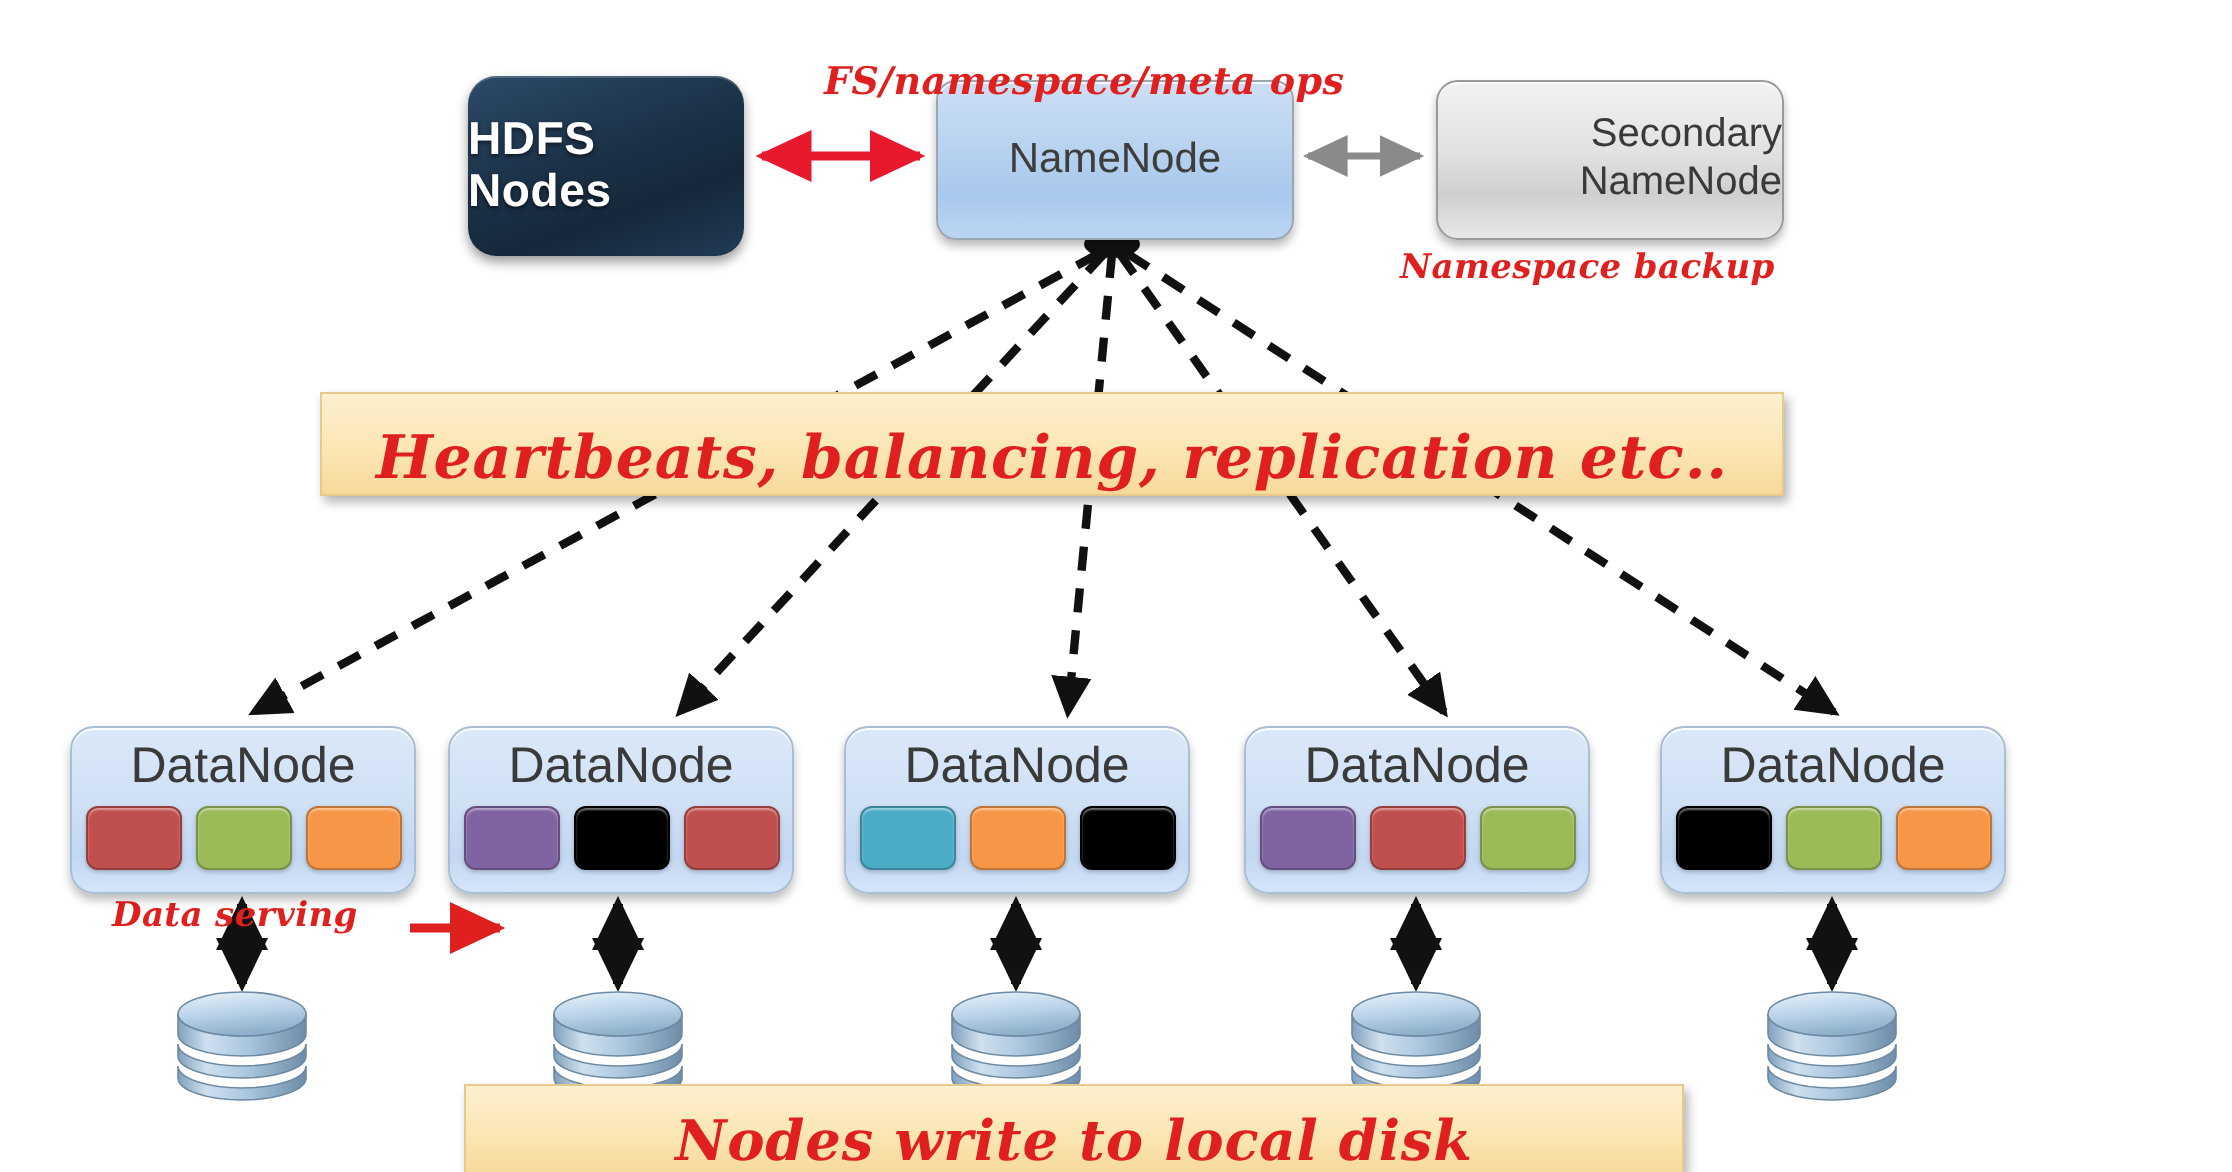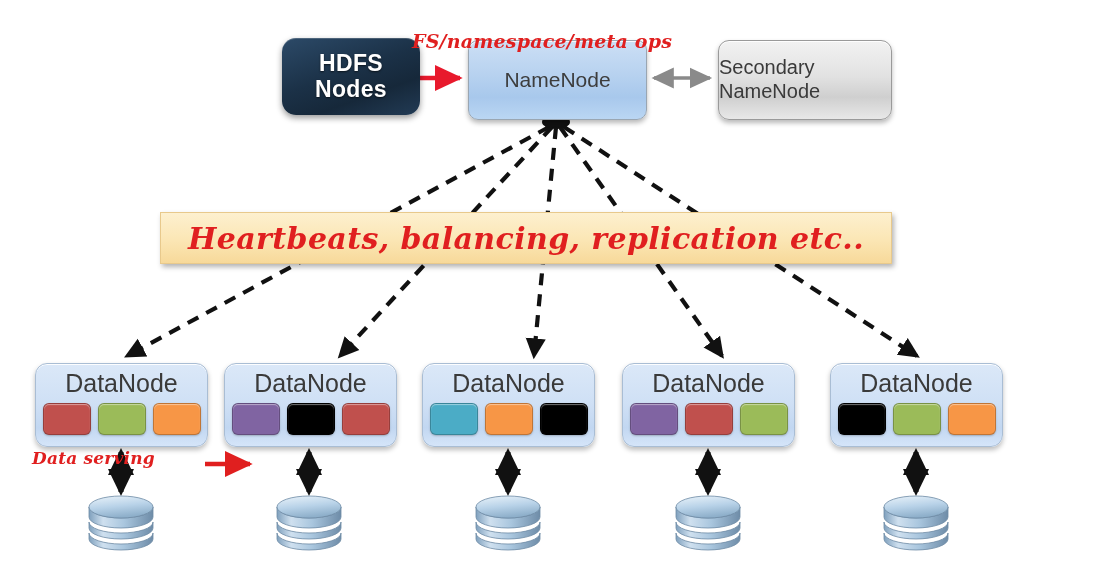--- a/index.html
+++ b/index.html
@@ -16,33 +16,32 @@
     height: 586px;
     background: #ffffff;
     overflow: hidden;
   }
 
   
   .abs { position: absolute; }
 
   
   #hdfs-client {
-    left: 234px; top: 38px; width: 138px; height: 77px;
+    left: 234px; top: 38px; width: 138px; height: 90px;
     border-radius: 14px;
     background: linear-gradient(160deg, #2c4a68 0%, #1b3147 45%, #16283a 70%, #223b55 100%);
     box-shadow: 0 3px 6px rgba(0,0,0,.40), inset 0 1px 0 rgba(255,255,255,.18);
     display: flex; flex-direction: column;
-    align-items: center; justify-content: center;
+    justify-content: center;
     color: #ffffff;
     font-weight: bold;
     font-size: 23px;
     line-height: 1.12;
     letter-spacing: .3px;
     text-shadow: 0 1px 2px rgba(0,0,0,.6);
-    margin-left: 48px;
   }
 
   
   #namenode {
     left: 468px; top: 40px; width: 177px; height: 78px;
     border-radius: 10px;
     border: 1px solid #9aa6b2;
     background: linear-gradient(180deg, #ccdff5 0%, #b9d3f0 40%, #a8c8ec 72%, #bad6f3 100%);
     box-shadow: 0 3px 5px rgba(0,0,0,.28), inset 0 1px 0 rgba(255,255,255,.85);
     display: flex; align-items: center; justify-content: center;
@@ -51,44 +50,44 @@
   }
 
   
   #secondary-namenode {
     left: 718px; top: 40px; width: 172px; height: 78px;
     border-radius: 11px;
     border: 1px solid #9a9a9a;
     background: linear-gradient(180deg, #f2f2f2 0%, #e2e2e2 45%, #cfcfcf 72%, #e8e8e8 100%);
     box-shadow: 0 3px 5px rgba(0,0,0,.28), inset 0 1px 0 rgba(255,255,255,.9);
     display: flex; flex-direction: column;
-    align-items: flex-start; justify-content: center;
+    align-items: flex-end; justify-content: center;
     color: #3a3a3a;
     font-size: 20px;
     line-height: 1.18;
   }
 
   
   .hand {
     color: #e01f1f;
     font-family: "DejaVu Serif", serif;
     font-style: italic;
     font-weight: bold;
     white-space: nowrap;
   }
   #label-fs-ops { left: 412px; top: 2px; font-size: 19px; letter-spacing: .2px; margin-top: 28px; }
   #label-ns-backup { left: 700px; top: 124px; font-size: 17px; letter-spacing: .2px; }
-  #label-data-serving { left: 32px; top: 448px; font-size: 17px; letter-spacing: .2px; }
+  #label-data-serving { left: 56px; top: 448px; font-size: 17px; letter-spacing: .2px; }
 
   
   .banner {
     background: linear-gradient(180deg, #fdf0cf 0%, #fbe6b4 55%, #f7d99a 100%);
     border: 1px solid #e8c98c;
     box-shadow: 2px 3px 5px rgba(0,0,0,.30);
-    display: flex; align-items: center; justify-content: center; margin-top: 16px;
+    display: flex; align-items: flex-end; justify-content: center;
   }
   #banner-heartbeats {
     left: 160px; top: 196px; width: 730px; height: 50px;
   }
   #banner-heartbeats .hand { font-size: 30px; letter-spacing: .4px; }
   #banner-local-disk {
     left: 232px; top: 542px; width: 608px; height: 44px;
     border-bottom: none;
   }
   #banner-local-disk .hand { font-size: 28px; letter-spacing: .4px; }
@@ -204,20 +203,21 @@
   <div class="abs" id="namenode">
     <span>NameNode</span>
   </div>
 
   <div class="abs" id="secondary-namenode">
     <span>Secondary</span>
     <span>NameNode</span>
   </div>
 
   <div class="abs hand" id="label-fs-ops">FS/namespace/meta ops</div>
+  <div class="abs hand" id="label-ns-backup">Namespace backup</div>
   <div class="abs hand" id="label-data-serving">Data serving</div>
 
   <div class="abs banner" id="banner-heartbeats">
     <span class="hand">Heartbeats, balancing, replication etc..</span>
   </div>
 
   <div id="datanode-layer">
       <div class="abs datanode" style="left: 35px;">
         <div class="datanode-label">DataNode</div>
         <div class="block-row">
@@ -351,14 +351,17 @@
               <stop offset="100%" stop-color="#8fb0cb"></stop>
             </linearGradient>
           </defs>
           <path d="M2,44 a32,11 0 0 0 64,0 l0,-6 a32,11 0 0 1 -64,0 z" fill="url(#dg)" stroke="#6d8aa4" stroke-width="0.8"></path>
           <path d="M2,33 a32,11 0 0 0 64,0 l0,-6 a32,11 0 0 1 -64,0 z" fill="url(#dg)" stroke="#6d8aa4" stroke-width="0.8"></path>
           <path d="M2,22 a32,11 0 0 0 64,0 l0,-10 a32,11 0 0 1 -64,0 z" fill="url(#dg)" stroke="#6d8aa4" stroke-width="0.8"></path>
           <ellipse cx="34" cy="12" rx="32" ry="11" fill="url(#dt)" stroke="#6d8aa4" stroke-width="0.8"></ellipse>
         </svg></div>
     </div>
 
+  <div class="abs banner" id="banner-local-disk">
+    <span class="hand">Nodes write to local disk</span>
+  </div>
 
 </div>
 
 </body></html>

